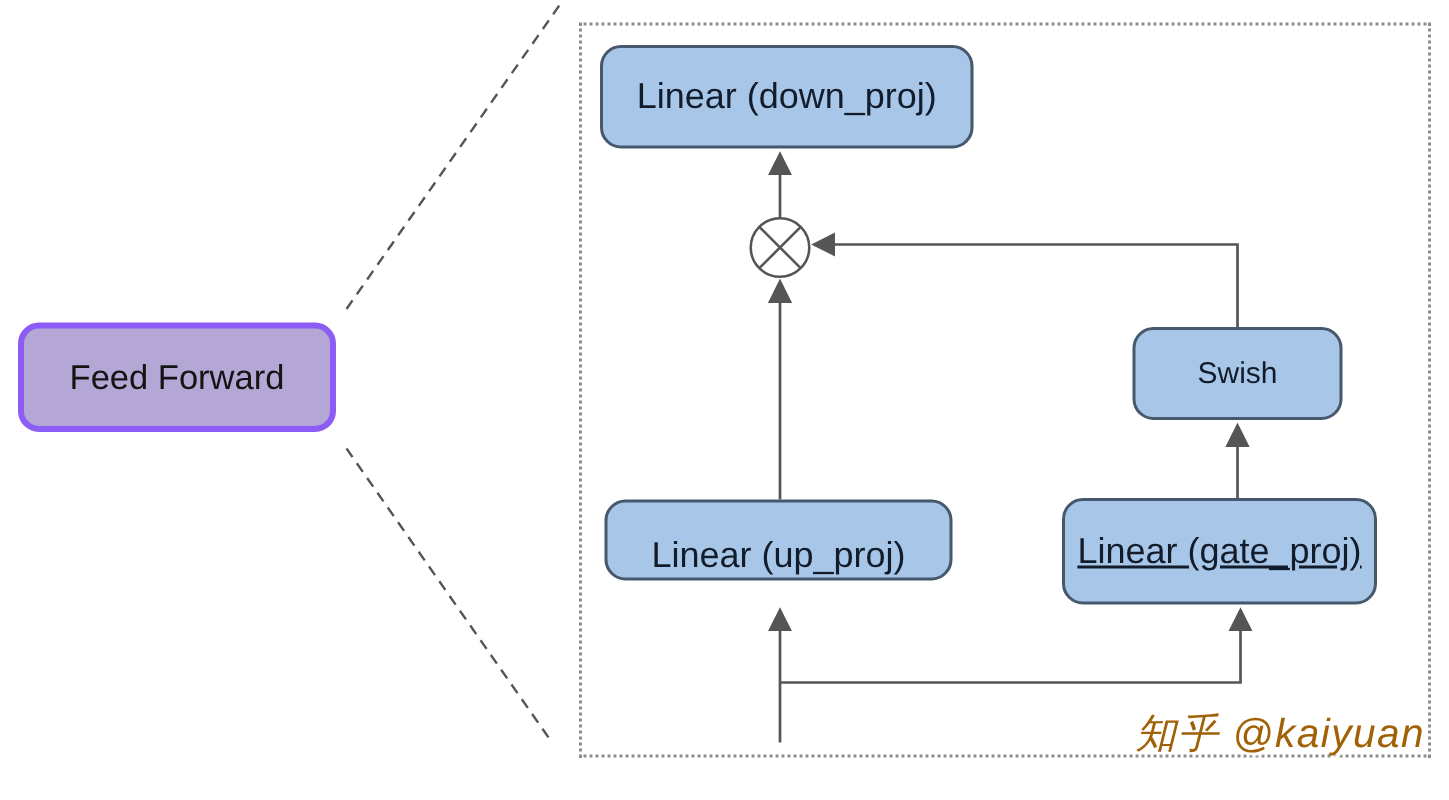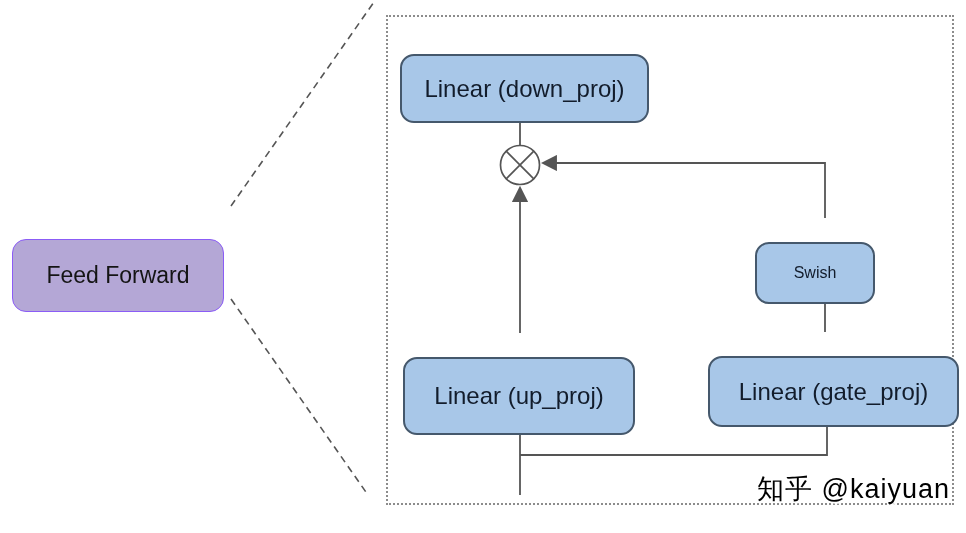--- a/index.html
+++ b/index.html
@@ -34,47 +34,47 @@
     position: absolute;
     box-sizing: border-box;
     display: flex;
     flex-direction: column;
     align-items: center;
     justify-content: center;
     text-align: center;
     border-radius: 14px;
     z-index: 2;
     color: #121c2b;
-    margin-top: 24px;
   }
   .node.blue {
     background: #a8c7e8;
     border: 2px solid #45586c;
   }
   .node.purple {
     background: #b4a7d6;
-    border: 1px solid #8b5cf6;
+    border: 4px solid #8b5cf6;
     color: #141414;
   }
   #node-down-proj  { left: 400px; top: 30px;  width: 249px; height: 69px; font-size: 24px; }
-  #node-up-proj    { left: 403px; top: 333px; width: 232px; height: 78px; font-size: 24px; }
-  #node-gate-proj  { left: 708px; top: 332px; width: 251px; height: 71px; font-size: 24px; }
-  #node-swish      { left: 755px; top: 218px; width: 120px; height: 62px; font-size: 16px; line-height: 1.3; }
+  #node-up-proj    { left: 403px; top: 333px; width: 232px; height: 54px; font-size: 24px; justify-content: flex-end; }
+  #node-gate-proj  { left: 708px; top: 332px; width: 210px; height: 71px; font-size: 24px; text-decoration: underline; }
+  #node-swish      { left: 755px; top: 218px; width: 140px; height: 62px; font-size: 20px; line-height: 1.3; }
   #node-label      { left: 12px;  top: 215px; width: 212px; height: 73px; font-size: 23px; line-height: 1.35; }
   .watermark {
     position: absolute;
     left: 720px; top: 471px;
     width: 230px;
     text-align: right;
     font-size: 27px;
-    color: #000000;
+    color: #a16207;
     text-shadow: 2px 2px 1px rgba(255,255,255,0.95);
     z-index: 3;
     letter-spacing: 1px;
     white-space: nowrap;
+    font-style: italic;
   }
 </style>
 </head>
 <body>
 
 <div class="canvas">
 
   <div class="dotted-container"></div>
 
   <svg class="wires" viewBox="0 0 966 533">

